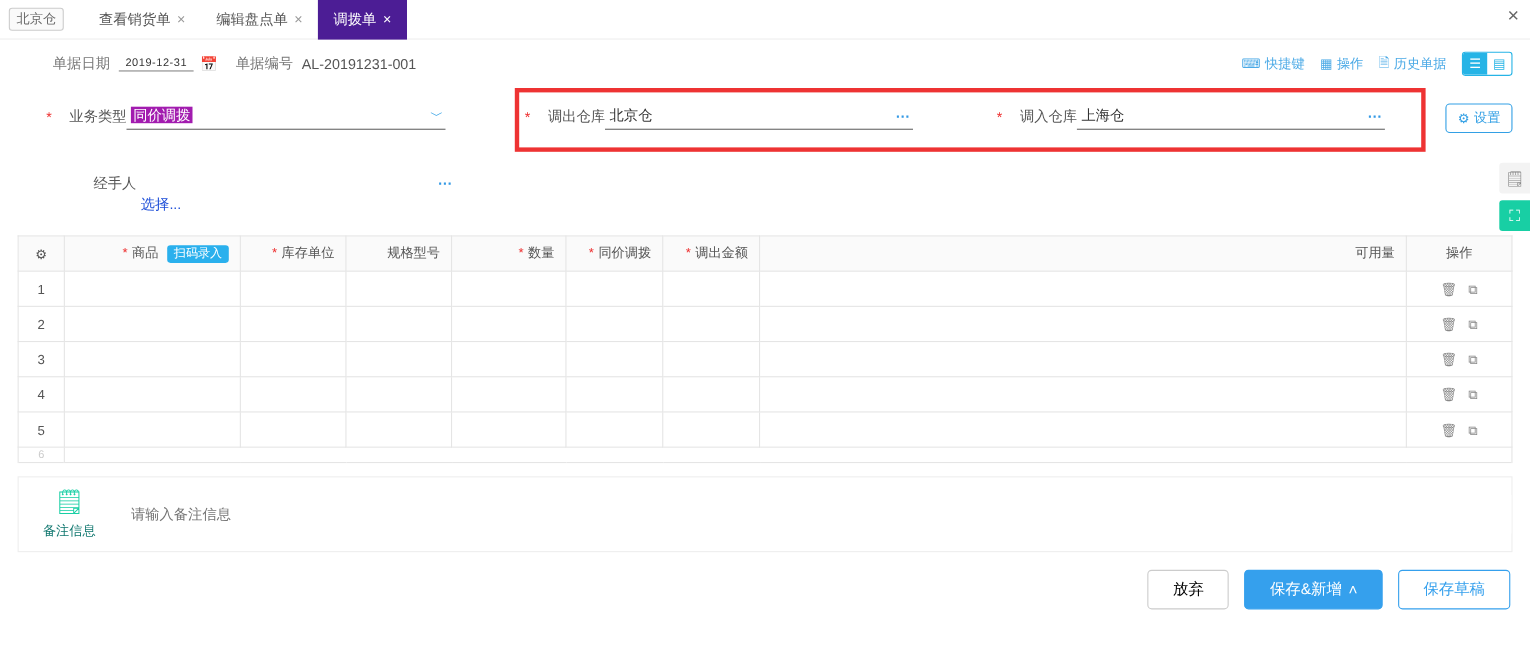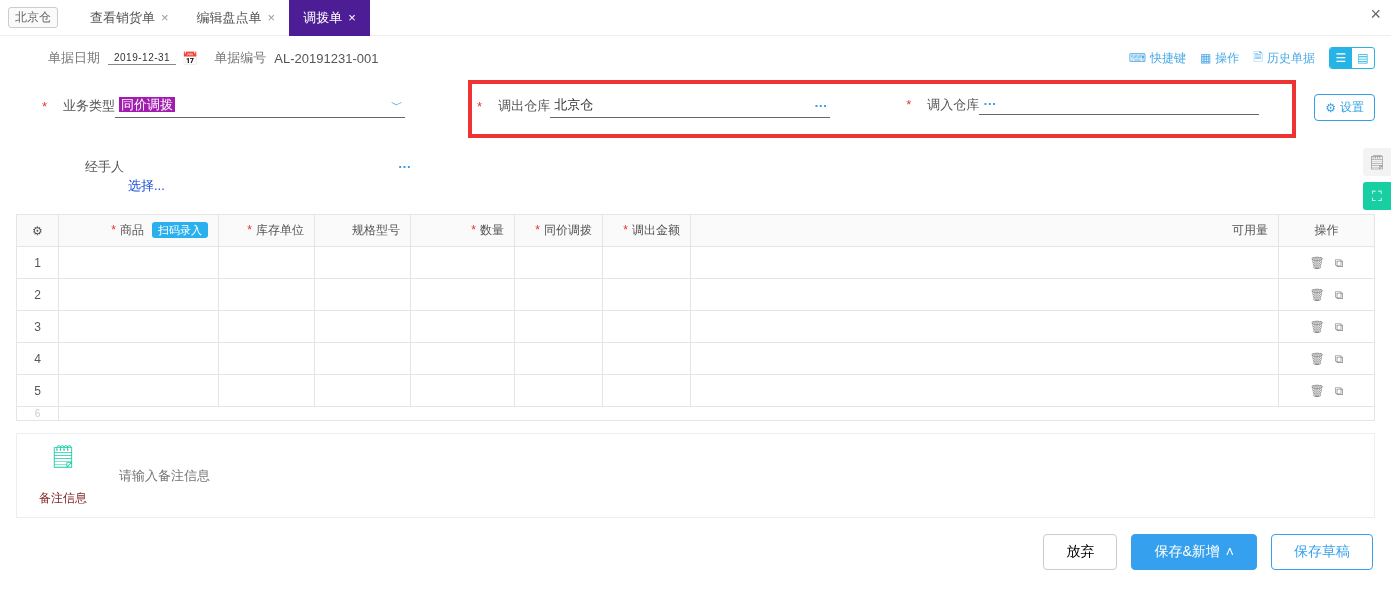--- a/index.html
+++ b/index.html
@@ -45,21 +45,21 @@
   .row-num { text-align: center !important; color: #888; }
   .op-col { width: 96px; text-align: center !important; }
   .op-col span { margin: 0 5px; color: #888; cursor: pointer; }
   .peek-row td { height: 14px; padding: 0; border-top: none; border-bottom: none; color:#ccc; font-size:10px; }
   .subtotal td { background: #fff6e8; color: #7a5; }
   .subtotal .lbl-st { color: #666; }
 
   .remark-box { display: flex; align-items: center; margin: 12px 0 0; border: 1px solid #eee; }
   .remark-icon-block { width: 92px; text-align: center; padding: 10px 0; }
   .remark-icon-block .ric { color: #18cfa4; font-size: 22px; }
-  .remark-icon-block .rlbl { font-size: 12px; color: #7f1d1d; margin-top: 20px; }
+  .remark-icon-block .rlbl { font-size: 12px; color: #0f766e; margin-top: 4px; }
   .remark-input { flex: 1; border: none; outline: none; padding: 10px; font-size: 13px; color: #1d4ed8; }
 
   .footer { display: flex; justify-content: flex-end; align-items: center; gap: 14px; padding: 16px 18px; }
   .btn { border: 1px solid #ccc; background: #fff; padding: 8px 22px; border-radius: 4px; cursor: pointer; font-size: 14px; }
   .btn.outline-blue { border-color: #35a0ed; color: #35a0ed; }
   .btn.primary { background: #35a0ed; border-color: #35a0ed; color: #fff; display: flex; align-items: center; gap: 6px; }
 
   .side-float { position: absolute; right: 0; top: 148px; display: flex; flex-direction: column; gap: 6px; }
   .side-float div { width: 28px; height: 28px; background: #f3f3f3; display: flex; align-items: center; justify-content: center; font-size: 14px; color: #888; border-radius: 3px 0 0 3px; }
   .side-float .exp { background: #18cfa4; color: #fff; }
@@ -128,20 +128,21 @@
       <span class="flabel">调出仓库</span>
       <div class="sel wide">
         <span class="val">北京仓</span>
         <span class="dots">⋯</span>
       </div>
     </div>
     <div class="field" style="margin-left:36px;">
       <span class="req">*</span>
       <span class="flabel">调入仓库</span>
       <div class="sel wide">
+        <span class="val">上海仓</span>
         <span class="dots">⋯</span>
       </div>
     </div>
     <div class="settings-btn">
       <span>⚙</span>
       <span>设置</span>
     </div>
   </div>
 
   <div class="formrow">

